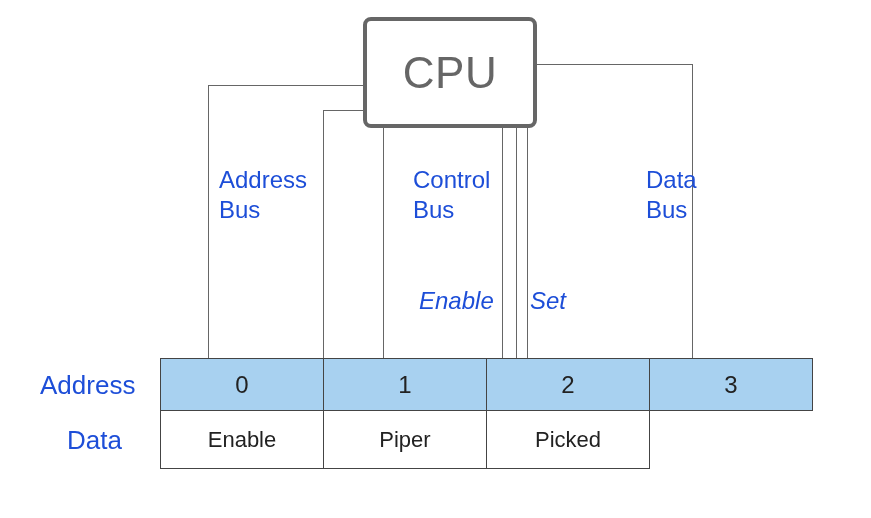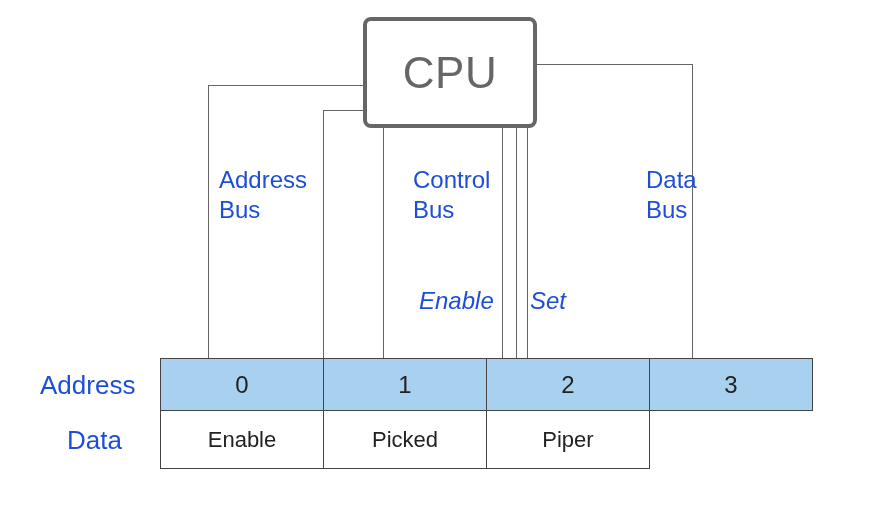--- a/index.html
+++ b/index.html
@@ -128,21 +128,21 @@
       </div>
       <div class="cell">
         <span class="addr-txt">3</span>
       </div>
     </div>
     <div class="row data-row">
       <div class="cell">
         <span class="cell-txt">Enable</span>
       </div>
       <div class="cell">
-        <span class="cell-txt">Picked</span>
+        <span class="cell-txt">Piper</span>
       </div>
       <div class="cell">
-        <span class="cell-txt">Piper</span>
+        <span class="cell-txt">Picked</span>
       </div>
     </div>
   </div>
 
 </div>
 
 </body></html>

